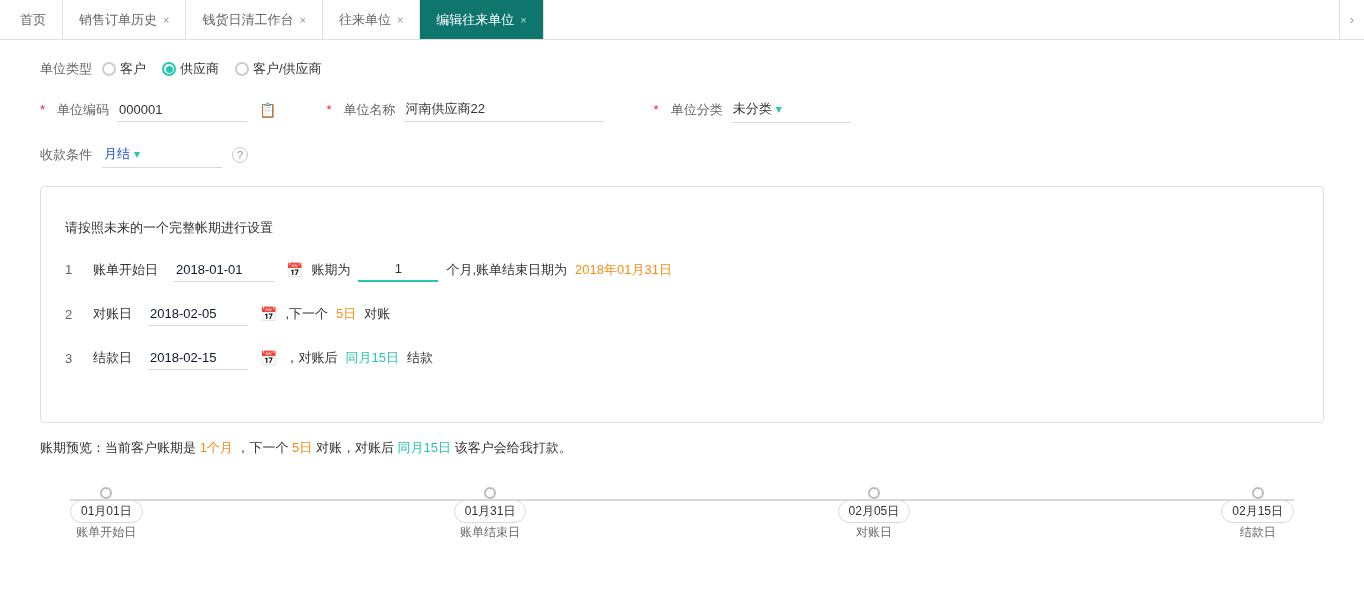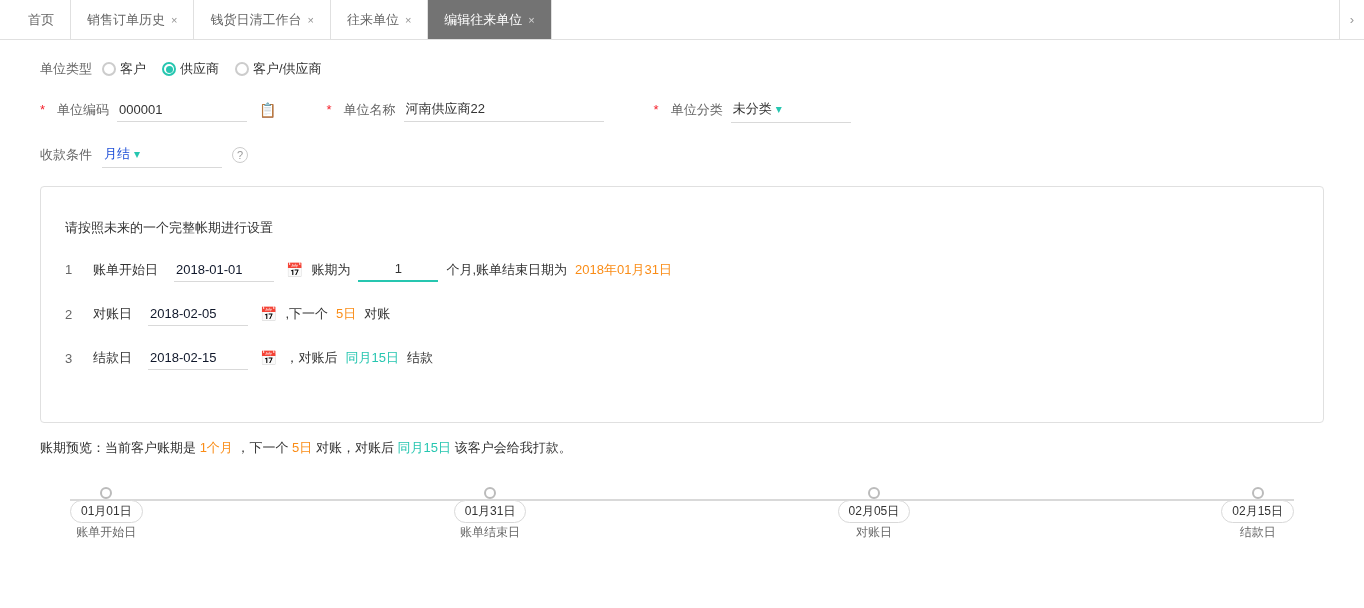--- a/index.html
+++ b/index.html
@@ -5,36 +5,36 @@
     * { box-sizing: border-box; margin: 0; padding: 0; }
     body { font-family: "Microsoft YaHei", "PingFang SC", sans-serif; font-size: 13px; color: #333; background: #f5f5f5; }
 
     
     .tab-bar {
       display: flex;
       align-items: stretch;
       background: #fff;
       border-bottom: 1px solid #e0e0e0;
       height: 40px;
-      padding-left: 12px;
+      padding-left: 4px;
     }
     .tab-item {
       display: flex;
       align-items: center;
       padding: 0 16px;
       font-size: 13px;
       color: #666;
       cursor: pointer;
       border-right: 1px solid #e0e0e0;
       white-space: nowrap;
       gap: 6px;
       background: #fff;
     }
     .tab-item.active {
-      background: #737373;
+      background: #0f766e;
       color: #fff;
     }
     .tab-close {
       font-size: 11px;
       color: inherit;
       opacity: 0.7;
       cursor: pointer;
     }
     .tab-arrow {
       margin-left: auto;

